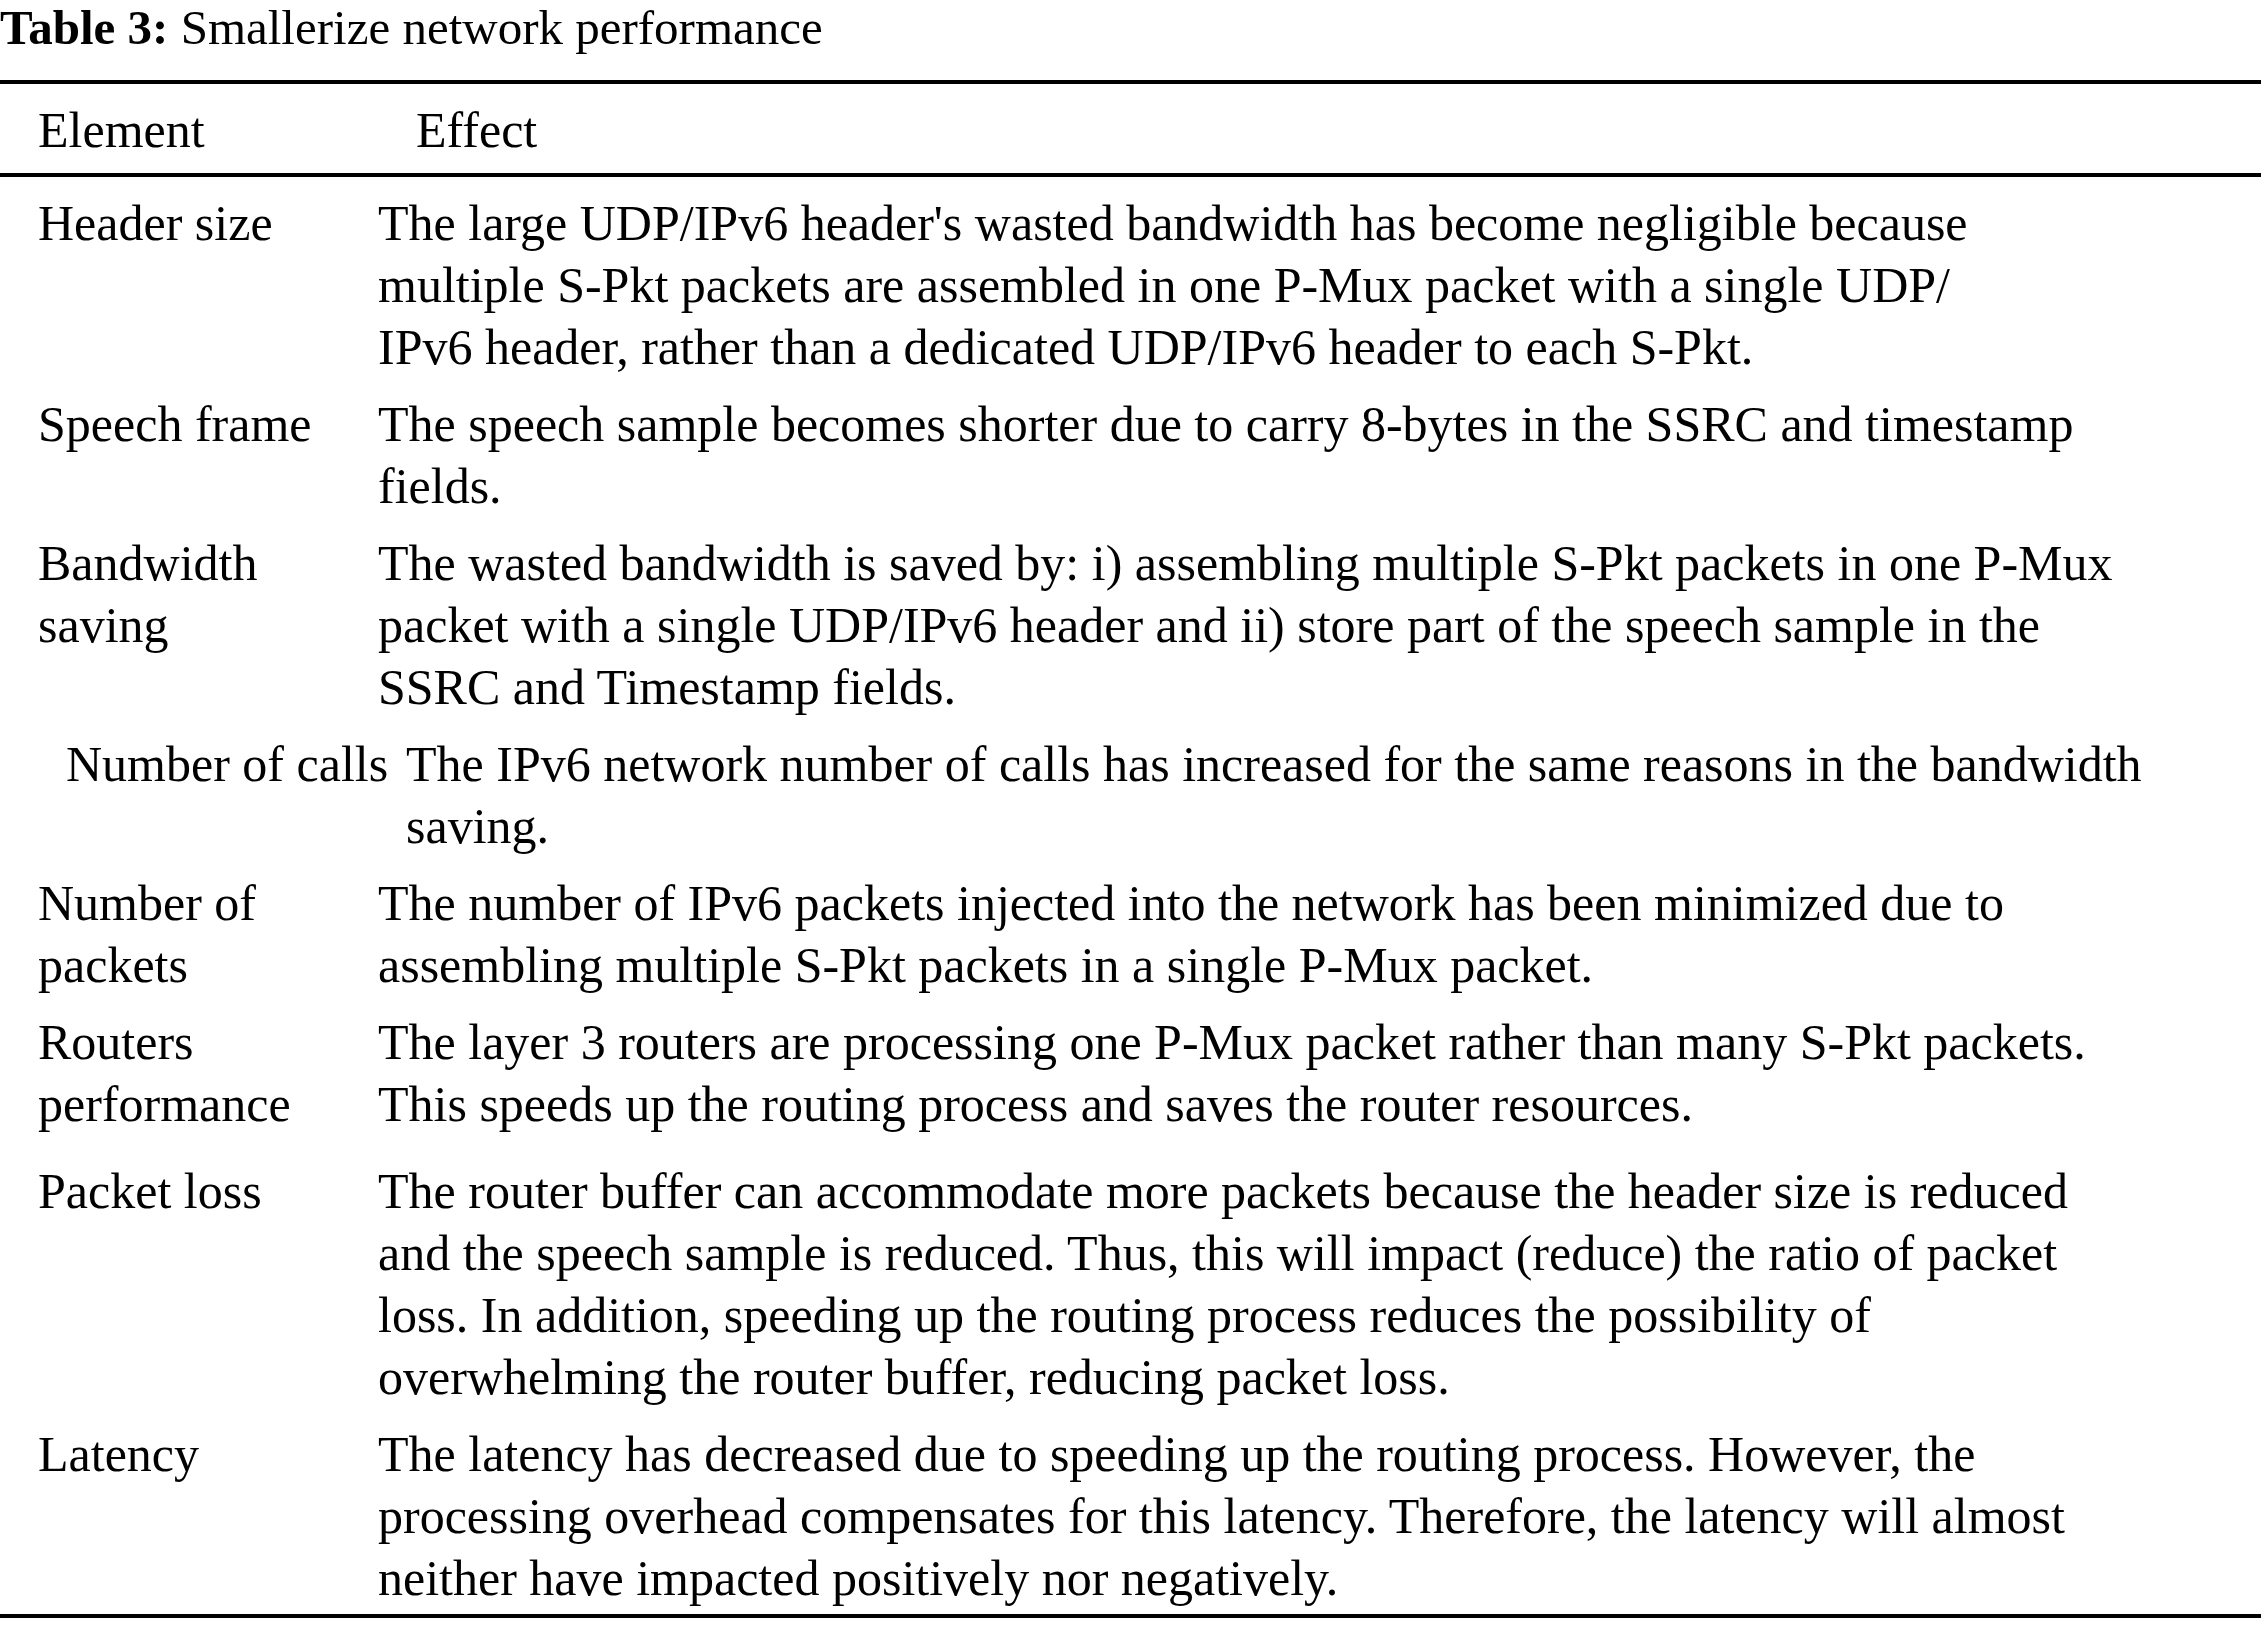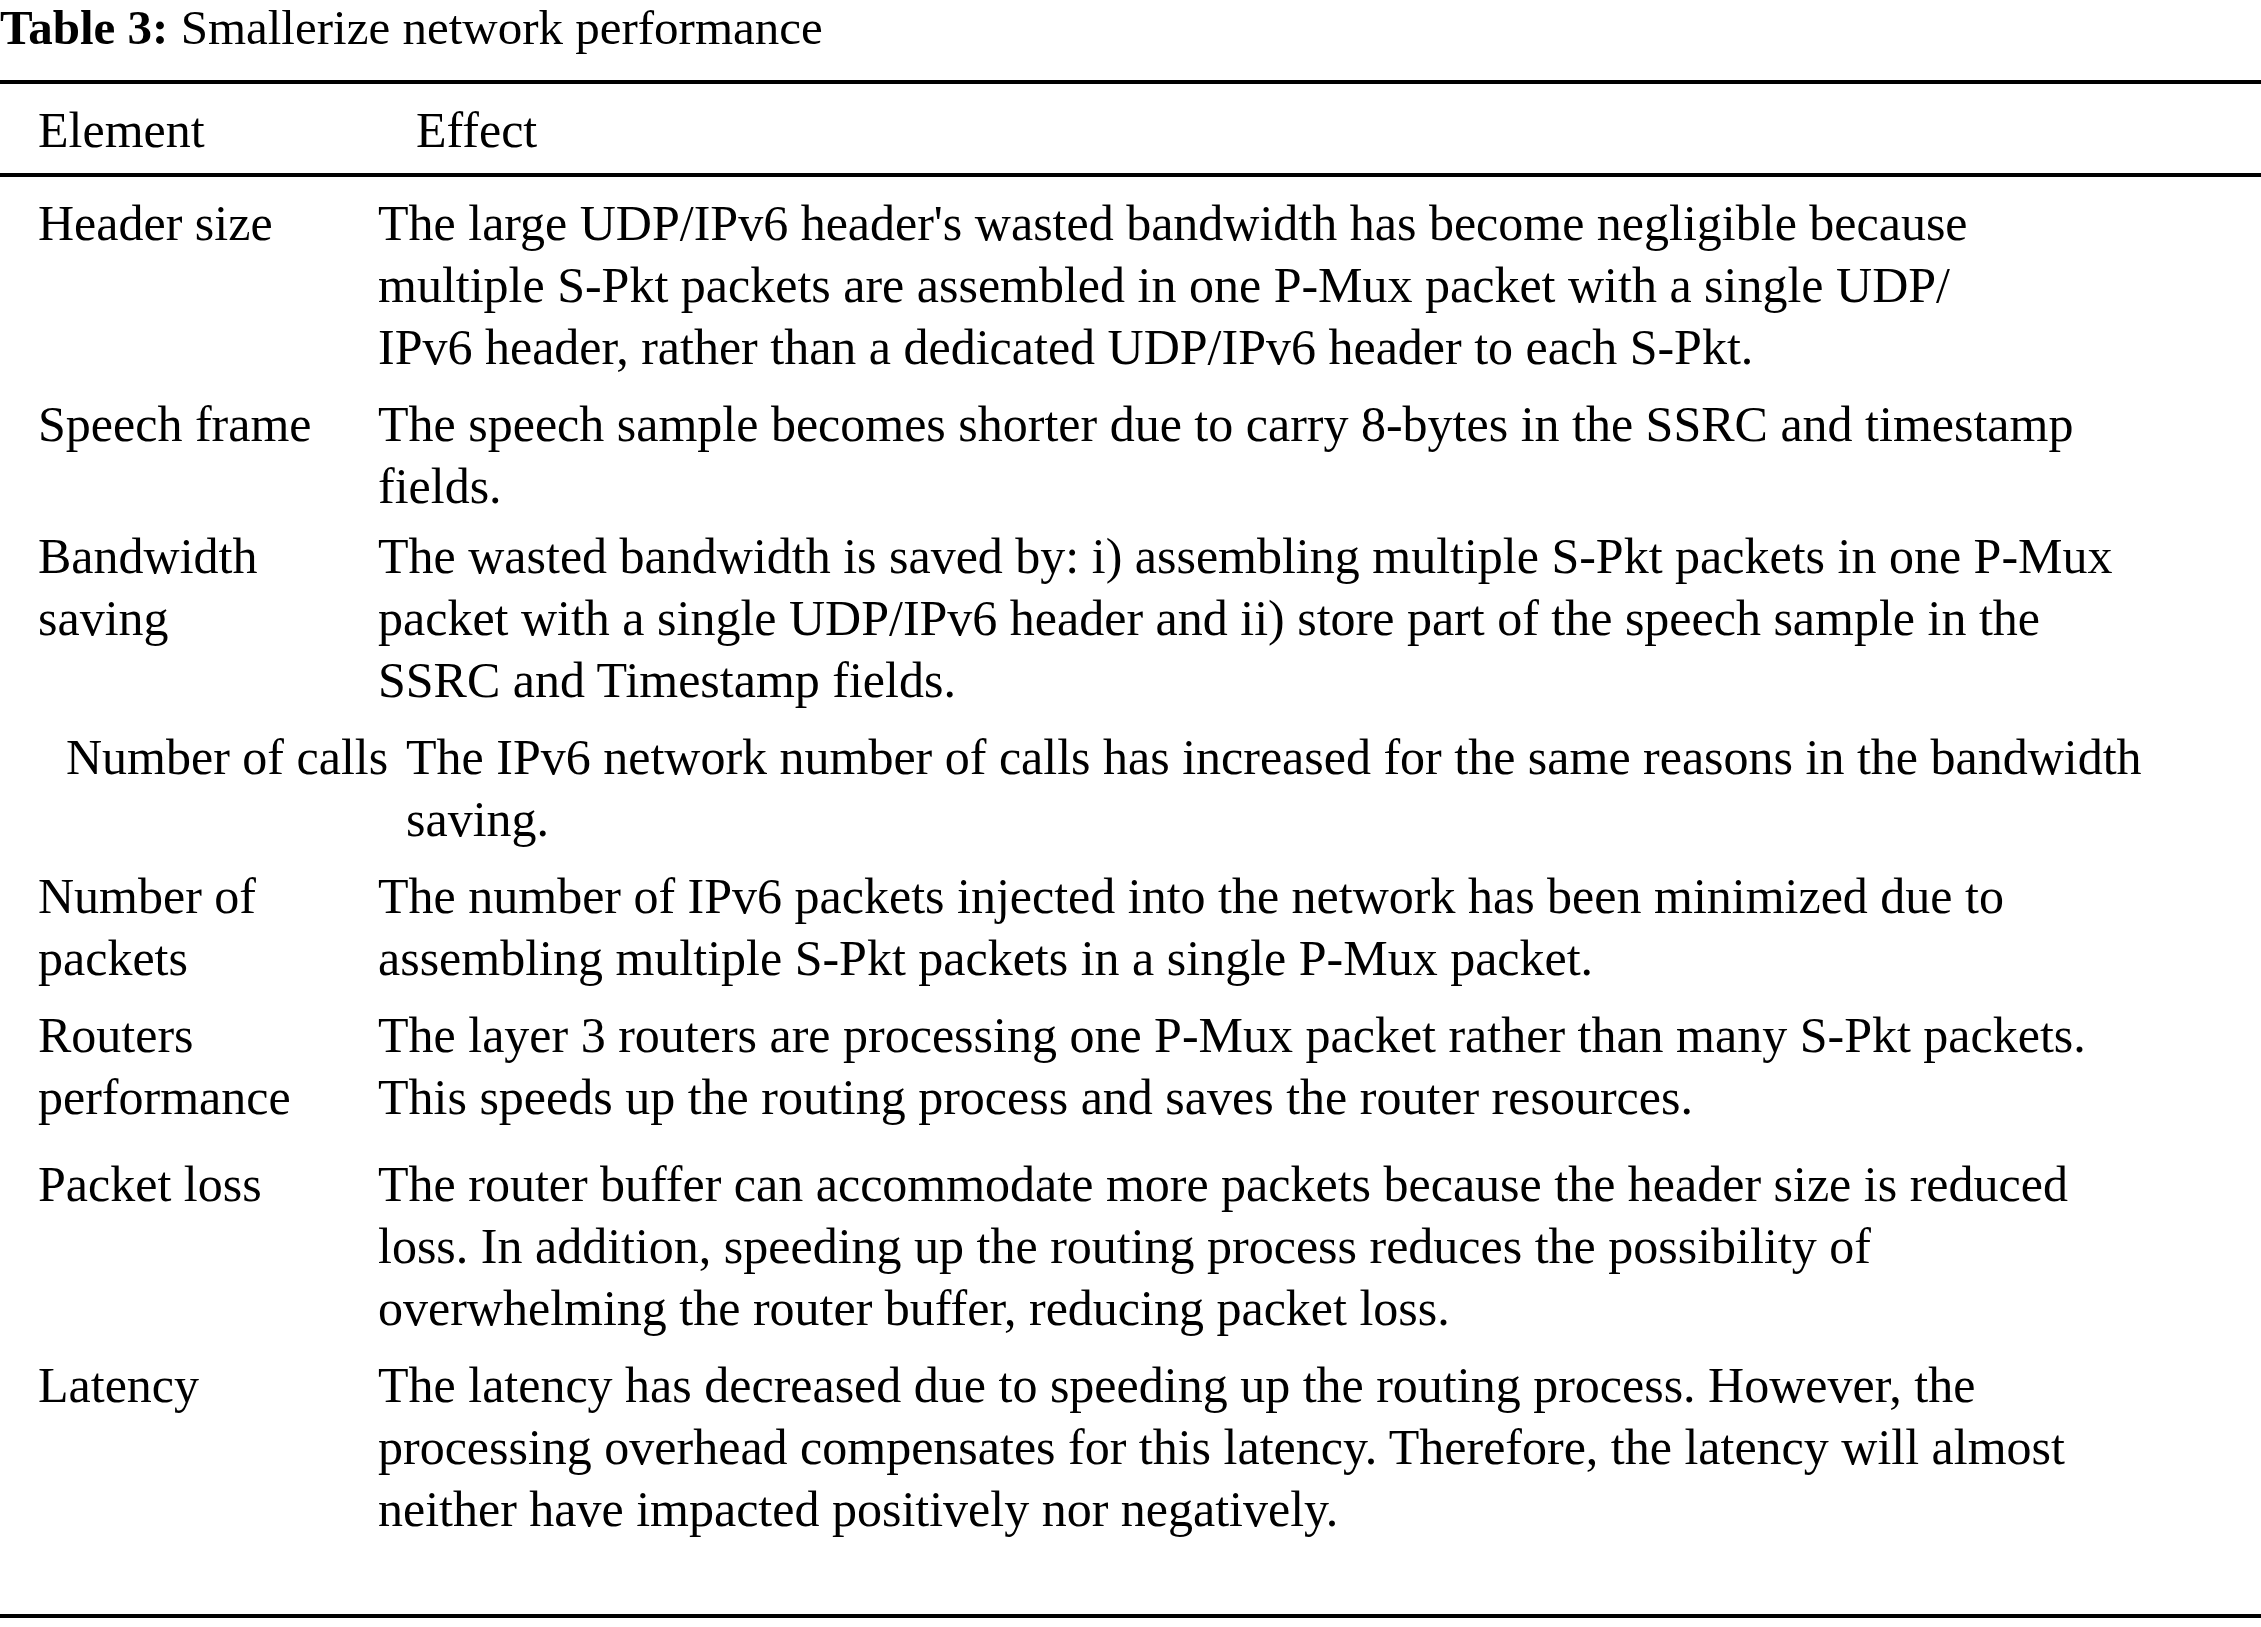--- a/index.html
+++ b/index.html
@@ -94,21 +94,21 @@
     <div class="row" style="margin-bottom: 15px;">
       <div class="c1">
         <span class="line">Header size</span>
       </div>
       <div class="c2">
         <span class="line">The large UDP/IPv6 header's wasted bandwidth has become negligible because</span>
         <span class="line">multiple S-Pkt packets are assembled in one P-Mux packet with a single UDP/</span>
         <span class="line">IPv6 header, rather than a dedicated UDP/IPv6 header to each S-Pkt.</span>
       </div>
     </div>
-    <div class="row" style="margin-bottom: 8px;">
+    <div class="row" style="margin-bottom: 15px;">
       <div class="c1">
         <span class="line">Speech frame</span>
       </div>
       <div class="c2">
         <span class="line">The speech sample becomes shorter due to carry 8-bytes in the SSRC and timestamp</span>
         <span class="line">fields.</span>
       </div>
     </div>
     <div class="row" style="margin-bottom: 15px;">
       <div class="c1">
@@ -149,20 +149,21 @@
         <span class="line">The layer 3 routers are processing one P-Mux packet rather than many S-Pkt packets.</span>
         <span class="line">This speeds up the routing process and saves the router resources.</span>
       </div>
     </div>
     <div class="row" style="margin-bottom: 15px;">
       <div class="c1">
         <span class="line">Packet loss</span>
       </div>
       <div class="c2">
         <span class="line">The router buffer can accommodate more packets because the header size is reduced</span>
+        <span class="line">and the speech sample is reduced. Thus, this will impact (reduce) the ratio of packet</span>
         <span class="line">loss. In addition, speeding up the routing process reduces the possibility of</span>
         <span class="line">overwhelming the router buffer, reducing packet loss.</span>
       </div>
     </div>
     <div class="row" style="margin-bottom: 0px;">
       <div class="c1">
         <span class="line">Latency</span>
       </div>
       <div class="c2">
         <span class="line">The latency has decreased due to speeding up the routing process. However, the</span>

